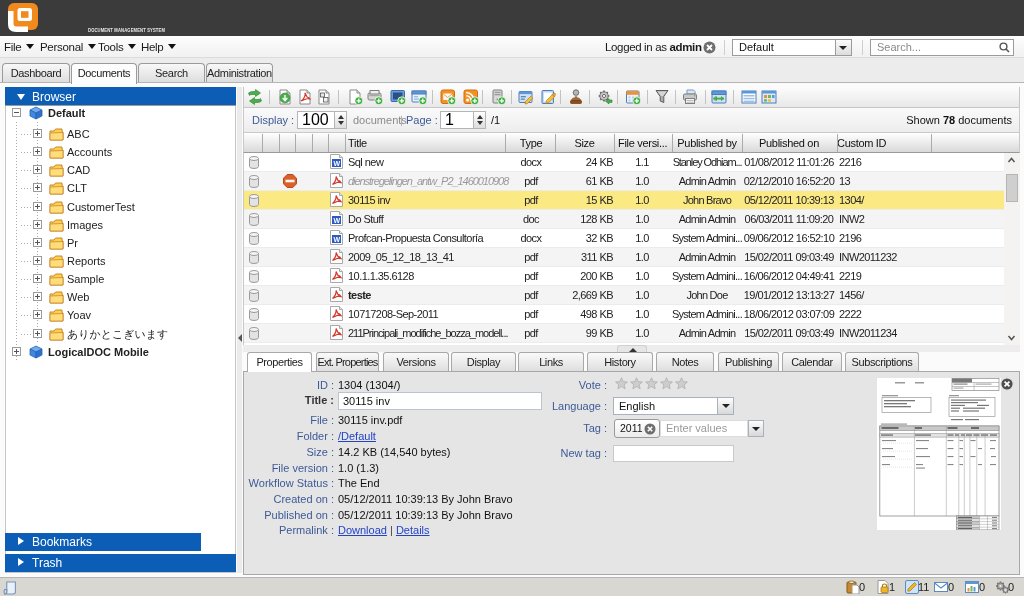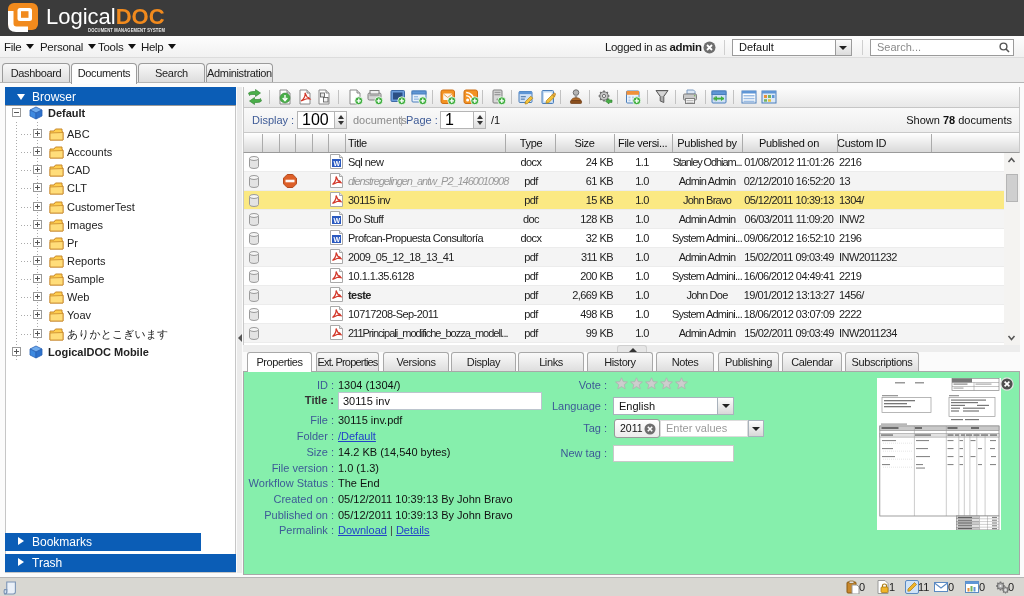--- a/index.html
+++ b/index.html
@@ -87,41 +87,40 @@
 #grip { position:absolute; left:617px; top:345px; width:30px; height:7px; background:#e6e6e6;
   border:1px solid #cfcfcf; border-bottom:none; border-radius:3px 3px 0 0; }
 #grip:before { content:""; position:absolute; left:11px; top:2px; width:0; height:0;
   border-left:4px solid transparent; border-right:4px solid transparent; border-bottom:4px solid #333; }
 
 #dtabs { position:absolute; left:243px; top:352px; width:777px; height:20px; font-size:11px; }
 .dtab { position:absolute; top:0; height:19px; border:1px solid #a8a8a8; border-bottom:none;
   border-radius:3px 3px 0 0; background:linear-gradient(#fafafa,#dedede); text-align:center;
   line-height:18px; color:#222; letter-spacing:-0.4px; overflow:hidden; white-space:nowrap; }
 .dtab.active { background:#fff; height:20px; z-index:3; }
-#detail { position:absolute; left:243px; top:371px; width:777px; height:204px; background:#86efac;
+#detail { position:absolute; left:243px; top:371px; width:777px; height:204px; background:#e5e5e5;
   border:1px solid #a8a8a8; }
 .dlbl { position:absolute; font-size:11px; color:#3d5a96; text-align:right; white-space:nowrap; }
 .dval { position:absolute; font-size:11px; color:#111; white-space:nowrap; }
 .dlink { color:#2243c8; text-decoration:underline; }
 
 #statusbar { position:absolute; left:0; top:577px; width:1024px; height:19px;
   background:#d8d7d2; border-top:1px solid #b5b5b5; }
 .sicon { position:absolute; top:2px; width:14px; height:14px; }
 .scount { position:absolute; top:3px; font-size:11px; color:#222; }
 </style>
 </head>
 <body>
 <div id="topbar">
   <svg class="abs" style="left:6px;top:3px" width="33" height="30" viewBox="0 0 33 30">
     <rect x="2" y="0" width="30" height="27" rx="6" fill="#f18a1d"></rect>
     <path d="M2 8 L2 21 Q2 29 10 29 L22 29 L22 23.5 L10.5 23.5 Q7.5 23.5 7.5 20.5 L7.5 8 Z" fill="#fff"></path>
     <rect x="11.5" y="5" width="14.5" height="13" rx="2.5" fill="#fff"></rect>
     <rect x="15" y="8.2" width="7.5" height="6.6" fill="#f18a1d"></rect>
   </svg>
-  <div id="logotext">Logical<b>DOC</b></div>
   <div id="logosub">DOCUMENT MANAGEMENT SYSTEM</div>
 </div>
 <div id="menubar">
   <span class="menuitem" style="left:4px">File<span class="mcaret"></span></span>
   <span class="menuitem" style="left:40px">Personal<span class="mcaret"></span></span>
   <span class="menuitem" style="left:98px">Tools<span class="mcaret"></span></span>
   <span class="menuitem" style="left:141px">Help<span class="mcaret"></span></span>
   <span class="menuitem" style="left:605px;letter-spacing:-0.35px">Logged in as <b>admin</b></span>
   <svg class="abs" style="left:703px;top:5px" width="13" height="13" viewBox="0 0 13 13">
     <circle cx="6.5" cy="6.5" r="6" fill="#6e6e6e"></circle>

